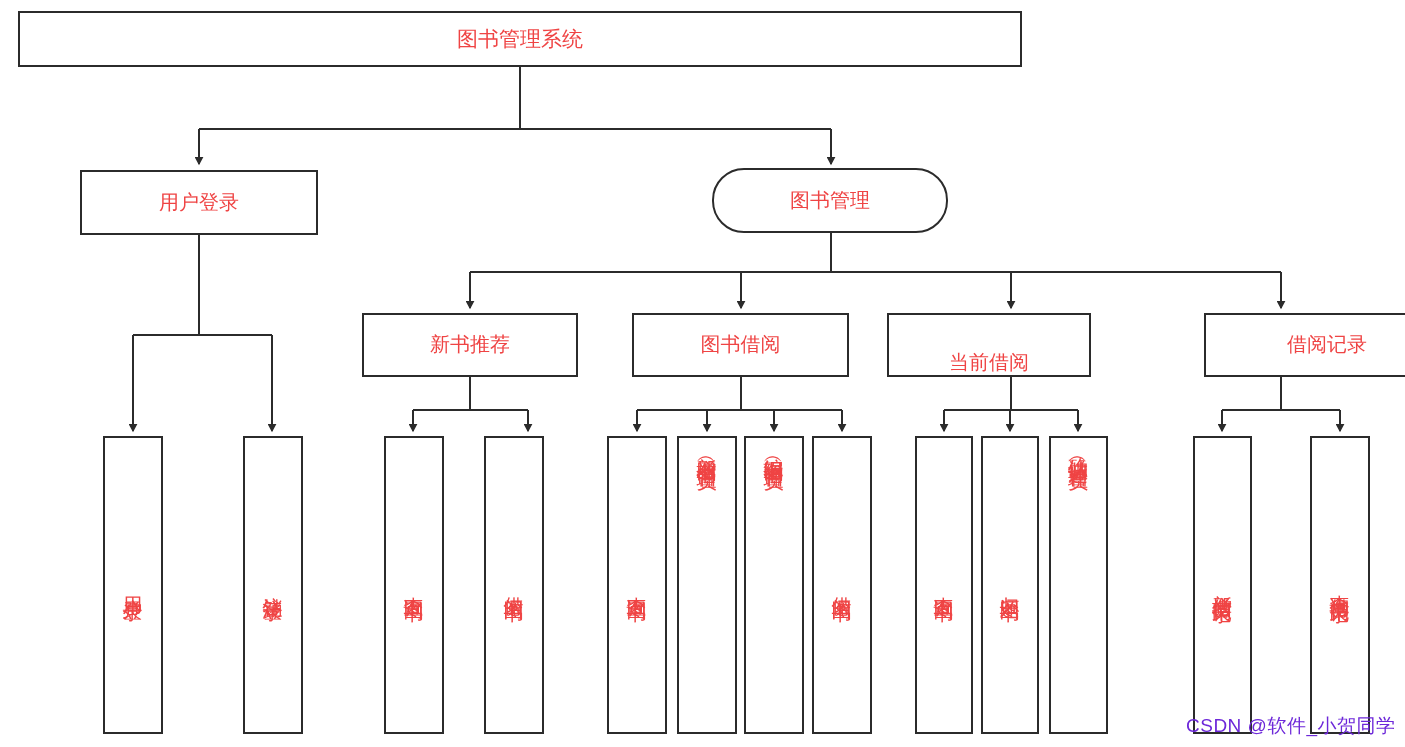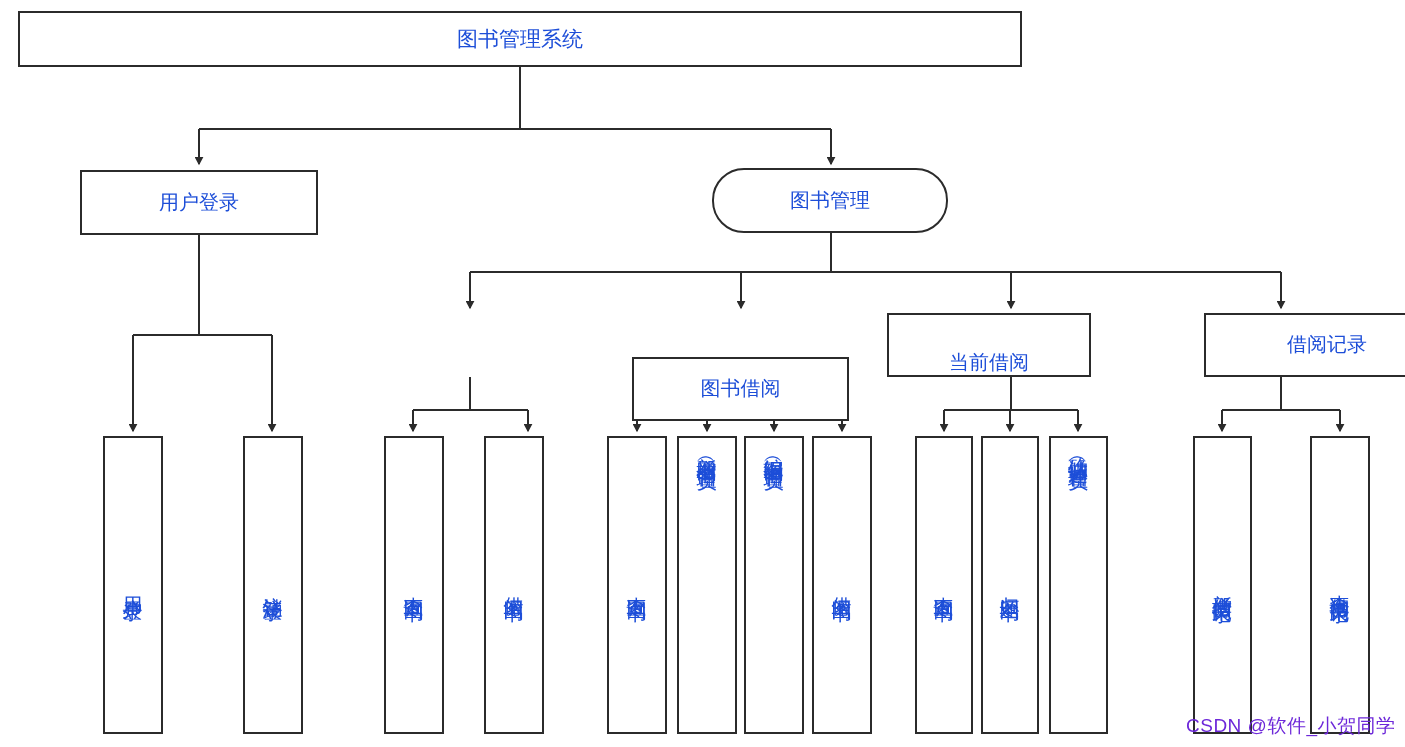--- a/index.html
+++ b/index.html
@@ -27,21 +27,21 @@
     pointer-events: none;
   }
   .node {
     position: absolute;
     box-sizing: border-box;
     border: 2.5px solid #2b2b2b;
     background: #ffffff;
     display: flex;
     align-items: center;
     justify-content: center;
-    color: #1d4ed8;
+    color: #ef4444;
     text-align: center;
     line-height: 1.18;
   }
   .node.level0 { font-size: 21px; }
   .node.level1 { font-size: 20px; }
   .node.level2 { font-size: 20px; }
   .node.leaf {
     font-size: 20px;
     align-items: flex-start;
     justify-content: center;
@@ -131,21 +131,24 @@
     <span>图书管理系统</span>
   </div>
 
   <div class="node level1" style="left:80px; top:170px; width:238px; height:65px;">
     <span>用户登录</span>
   </div>
   <div class="node level1" style="left:712px; top:168px; width:236px; height:65px;border-radius:32px;">
     <span>图书管理</span>
   </div>
 
-  <div class="node level2" style="left:632px; top:313px; width:217px; height:64px;margin-top:44px;">
+  <div class="node level2" style="left:362px; top:313px; width:216px; height:64px;">
+    <span>新书推荐</span>
+  </div>
+  <div class="node level2" style="left:632px; top:313px; width:217px; height:64px;">
     <span>图书借阅</span>
   </div>
   <div class="node level2" style="left:887px; top:313px; width:204px; height:64px;align-items:flex-end;">
     <span>当前借阅</span>
   </div>
   <div class="node level2" style="left:1172px; top:313px; width:246px; height:64px;margin-left:32px;">
     <span>借阅记录</span>
   </div>
 
   <div class="node leaf vcenter" style="left:103px; top:436px; width:60px; height:298px;">

